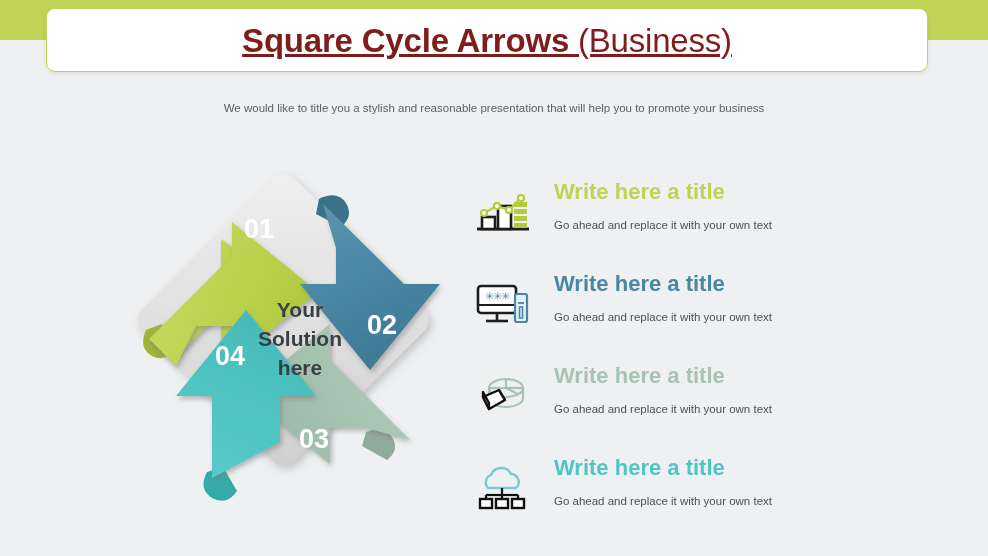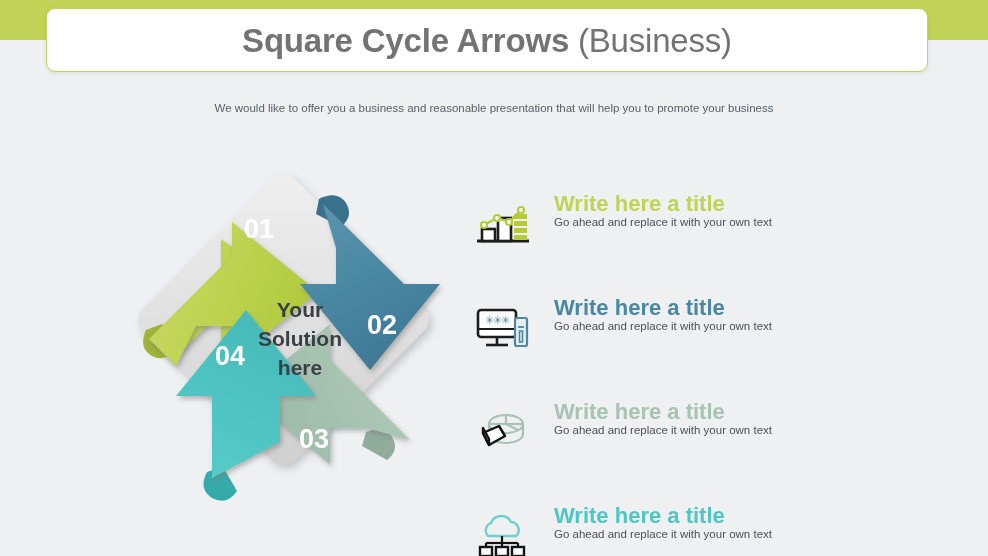--- a/index.html
+++ b/index.html
@@ -19,23 +19,24 @@
   #title-card {
     position:absolute; left:46px; top:8px; width:882px; height:64px;
     background:#ffffff;
     border:1.5px solid #c0d356;
     border-radius:9px;
     box-shadow:0 2px 5px rgba(0,0,0,.07);
     display:flex; align-items:center; justify-content:center;
   }
   #title-text {
     font-size:33px; line-height:1;
-    color:#737373;
+    color:#7f1d1d;
     letter-spacing:-.2px;
     white-space:nowrap;
+    text-decoration:underline;
   }
   #title-text .strong { font-weight:bold; }
   #title-text .light  { font-weight:normal; }
 
   #subtitle {
     position:absolute; left:0; top:102px; width:988px;
     text-align:center;
     font-size:11.5px;
     color:#585f66;
   }
@@ -55,38 +56,38 @@
     height:84px;
     padding-left:84px;
   }
   .item-icon {
     position:absolute; left:2px; top:6px;
     width:62px; height:52px;
     display:flex; align-items:center; justify-content:center;
   }
   .item-title {
     font-size:22px; font-weight:bold; line-height:1.08;
-    margin-top:20px;
+    margin-top:8px;
   }
   .item-desc {
-    font-size:11.5px; color:#4a5158; margin-top:0;
+    font-size:11.5px; color:#4a5158; margin-top:15px;
   }
 </style>
 </head>
 <body>
 
 <div id="green-band"></div>
 
 <div id="title-card">
   <div id="title-text">
     <span class="strong">Square Cycle Arrows</span><span class="light"> (Business)</span>
   </div>
 </div>
 
-<div id="subtitle">We would like to offer you a business and reasonable presentation that will help you to promote your business</div>
+<div id="subtitle">We would like to title you a stylish and reasonable presentation that will help you to promote your business</div>
 
 <div id="diagram">
 <svg width="360" height="368" viewBox="0 0 360 368" xmlns="http://www.w3.org/2000/svg">
   <defs>
     <linearGradient id="gPlate" x1="0" y1="0" x2="1" y2="1">
       <stop offset="0%" stop-color="#efefef"></stop>
       <stop offset="45%" stop-color="#e2e2e2"></stop>
       <stop offset="100%" stop-color="#cfcfcf"></stop>
     </linearGradient>
     <linearGradient id="gGreen" x1="0" y1="0" x2="1" y2="0.35">

